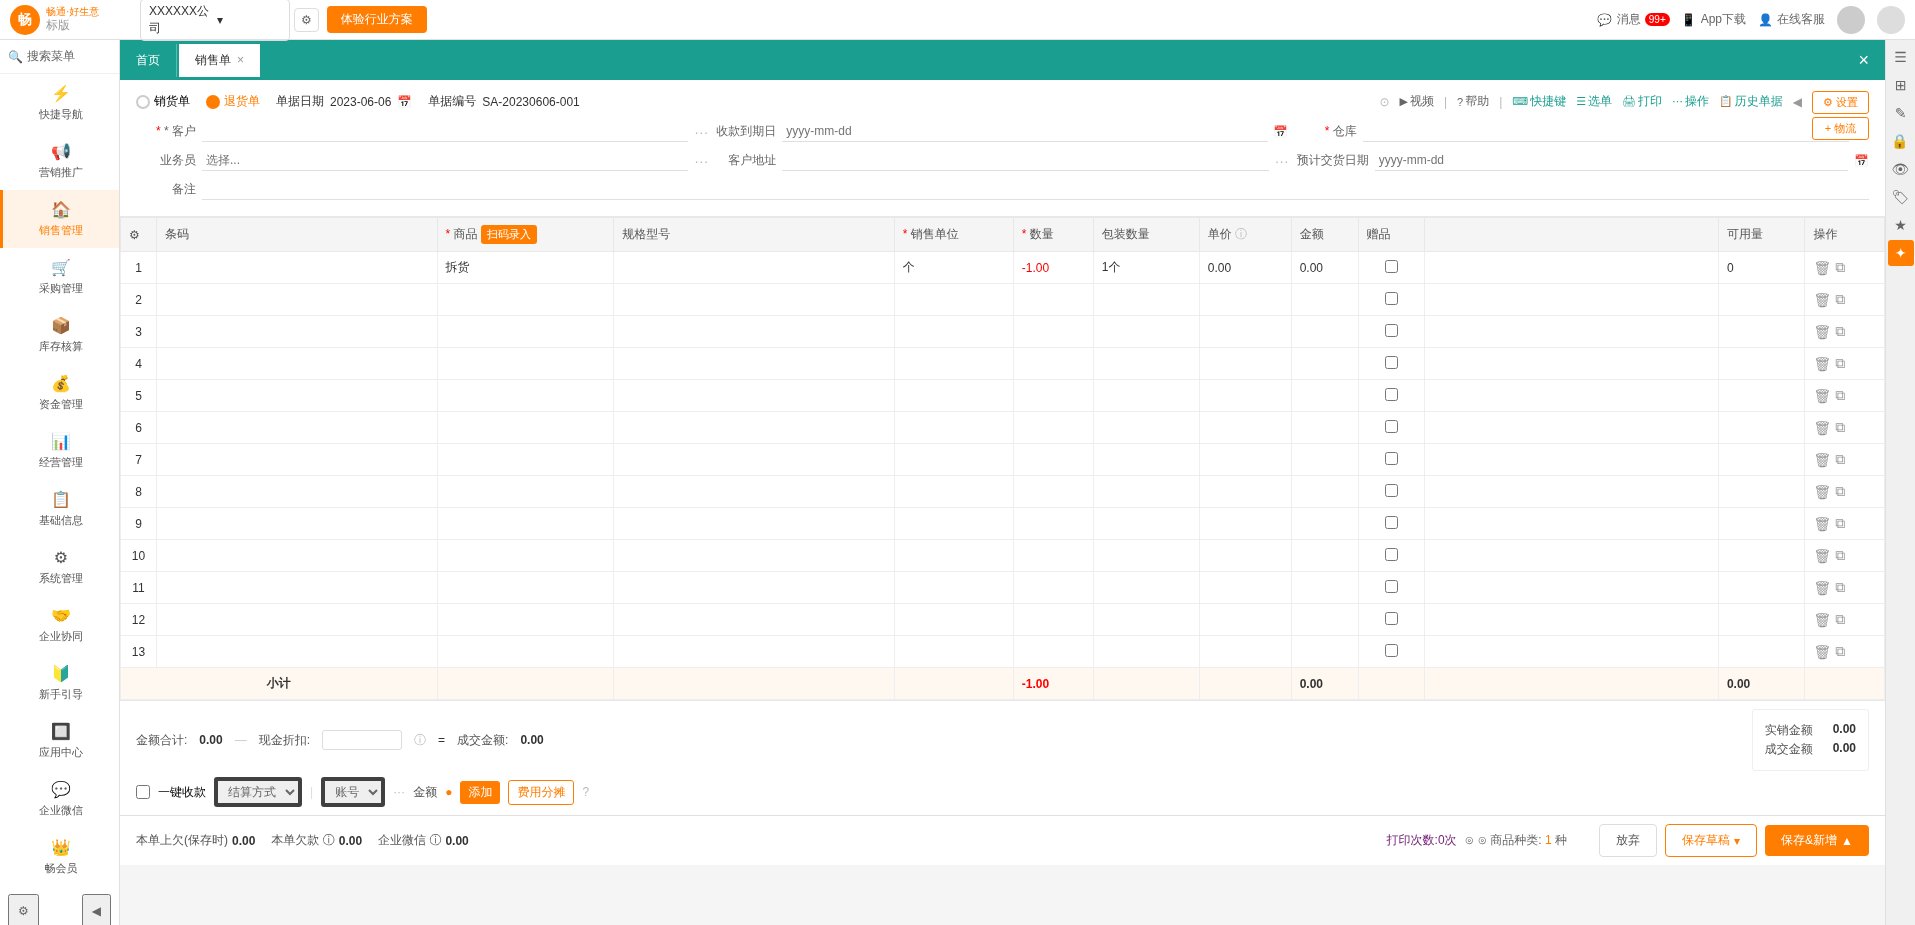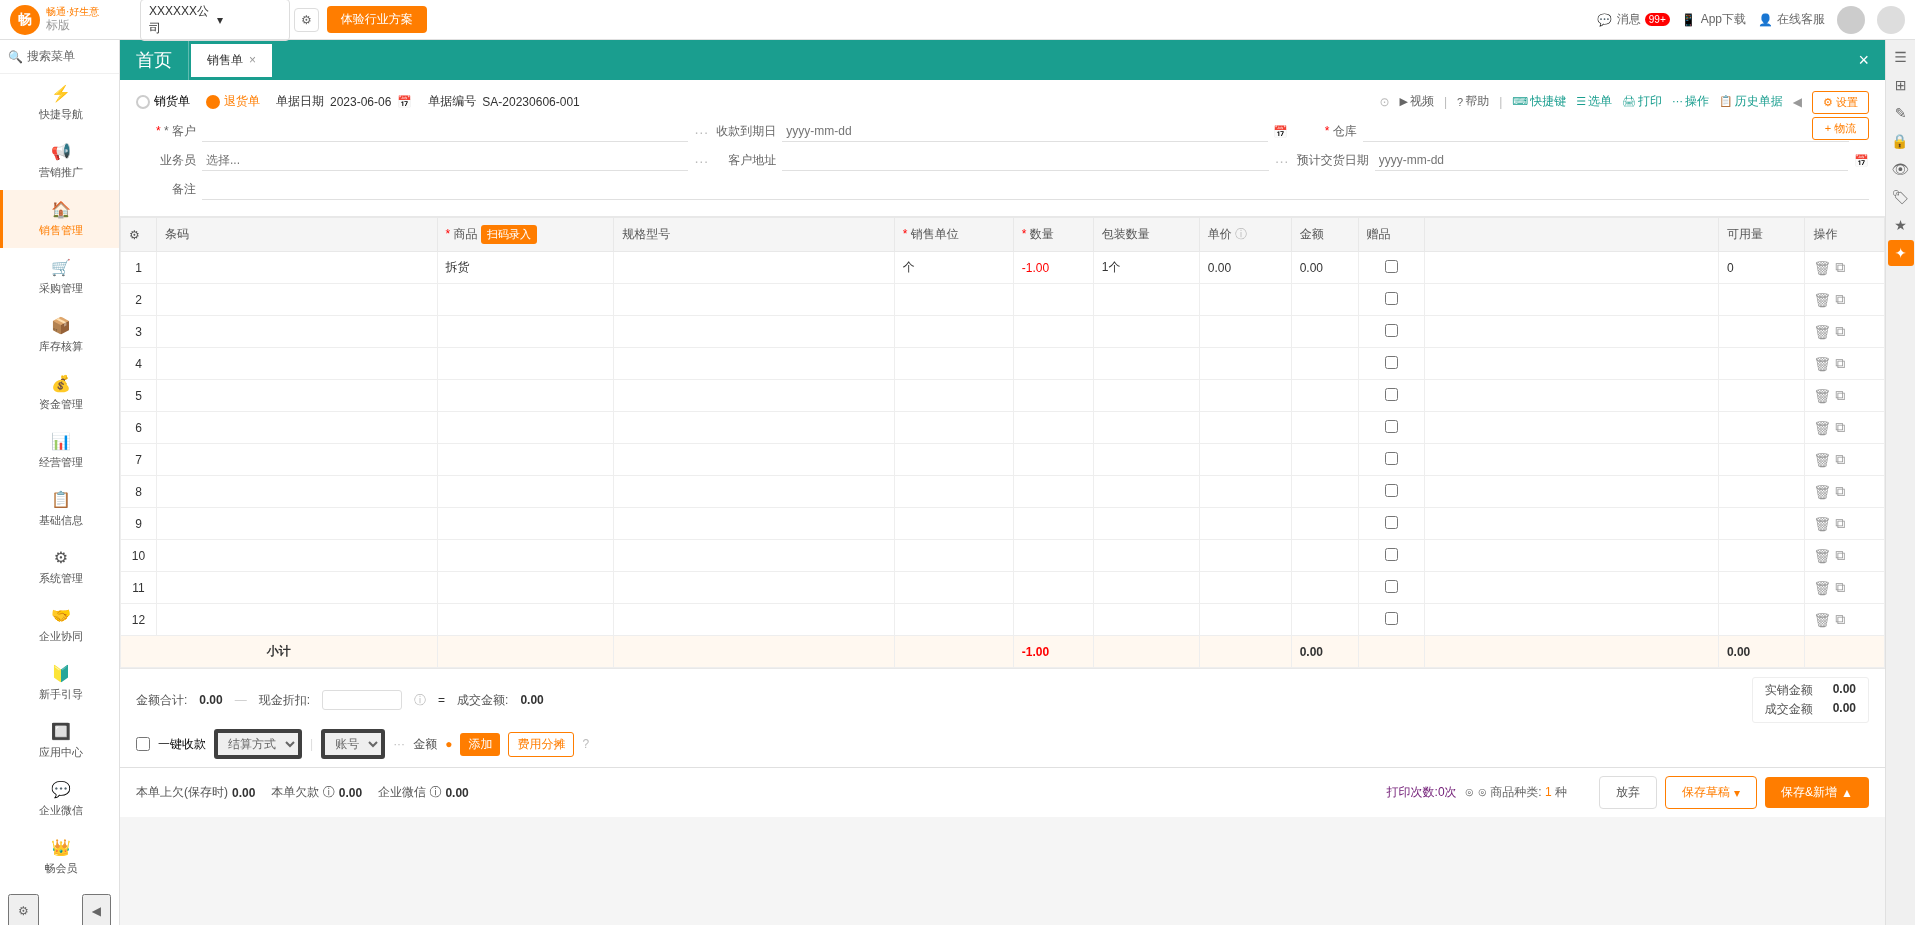--- a/index.html
+++ b/index.html
@@ -29,21 +29,21 @@
     .sidebar-item .label { font-size: 11px; text-align: center; }
     .sidebar-search { display: flex; align-items: center; gap: 4px; padding: 8px; border-bottom: 1px solid #f0f0f0; cursor: pointer; color: #666; }
     .sidebar-bottom { margin-top: auto; display: flex; flex-direction: column; }
     .sidebar-bottom-item { display: flex; align-items: center; justify-content: center; padding: 8px; cursor: pointer; color: #666; }
 
     
     .content-area { flex: 1; display: flex; flex-direction: column; overflow: hidden; }
 
     
     .tab-bar { height: 40px; background: #1a9e8f; display: flex; align-items: center; padding: 0 0 0 0; }
-    .tab-home { background: #1a9e8f; color: white; padding: 8px 16px; cursor: pointer; font-size: 18px; border-right: 1px solid rgba(255,255,255,0.3); }
+    .tab-home { background: #1a9e8f; color: white; padding: 8px 16px; cursor: pointer; font-size: 12px; border-right: 1px solid rgba(255,255,255,0.3); }
     .tab-active { background: white; color: #333; padding: 8px 16px; cursor: pointer; font-size: 13px; display: flex; align-items: center; gap: 6px; margin-left: 2px; }
     .tab-close { color: #999; font-size: 12px; cursor: pointer; }
     .tab-bar-right { margin-left: auto; padding-right: 8px; }
     .close-btn { color: white; font-size: 18px; cursor: pointer; padding: 0 8px; }
 
     
     .page-content { flex: 1; background: #f5f5f5; overflow-y: auto; padding: 0; }
 
     
     .form-container { background: white; margin: 0; padding: 12px 16px; border-bottom: 1px solid #e8e8e8; }
@@ -566,20 +566,40 @@
       <td class="checkbox-cell"><input type="checkbox" style=""></td>
       <td></td>
       <td></td>
       <td>
         <div class="action-cell">
           <button class="icon-btn">🗑</button>
           <button class="icon-btn">⧉</button>
         </div>
       </td>
     </tr>
+              <tr>
+      <td class="row-number">13</td>
+      <td><input type="text" style="border: none; outline: none; width: 100%;" value=""></td>
+      <td><span></span></td>
+      <td><input type="text" style="border: none; outline: none; width: 100%;" value=""></td>
+      <td><span></span></td>
+      <td style="color:#333;"></td>
+      <td></td>
+      <td></td>
+      <td></td>
+      <td class="checkbox-cell"><input type="checkbox" style=""></td>
+      <td></td>
+      <td></td>
+      <td>
+        <div class="action-cell">
+          <button class="icon-btn">🗑</button>
+          <button class="icon-btn">⧉</button>
+        </div>
+      </td>
+    </tr>
             </tbody>
           <tfoot>
             <tr class="subtotal-row">
               <td colspan="2" style="text-align:center;">小计</td>
               <td></td>
               <td></td>
               <td></td>
               <td style="color:red;">-1.00</td>
               <td></td>
               <td></td>
@@ -598,21 +618,21 @@
           <span class="summary-label">金额合计:</span>
           <span class="summary-value">0.00</span>
           <span class="dash">—</span>
           <span class="summary-label">现金折扣:</span>
           <input type="text" style="width: 80px; border: 1px solid rgb(221, 221, 221); border-radius: 3px; padding: 2px 4px;">
           <span style="color:#bbb;cursor:pointer;">ⓘ</span>
           <span class="equals">=</span>
           <span class="summary-label">成交金额:</span>
           <span class="summary-value">0.00</span>
 
-          <div style="margin-left:auto;background:white;border:1px solid #eee;padding:4px 12px;border-radius:3px;">
+          <div style="margin-left:auto;background:white;border:1px solid #eee;padding:12px 12px;border-radius:3px;">
             <div style="display:flex;justify-content:space-between;gap:20px;color:#555;margin-bottom:2px;">
               <span>实销金额</span>
               <span style="color:#333;font-weight:bold;">0.00</span>
             </div>
             <div style="display:flex;justify-content:space-between;gap:20px;color:#555;">
               <span>成交金额</span>
               <span style="color:#333;font-weight:bold;">0.00</span>
             </div>
           </div>
         </div>

